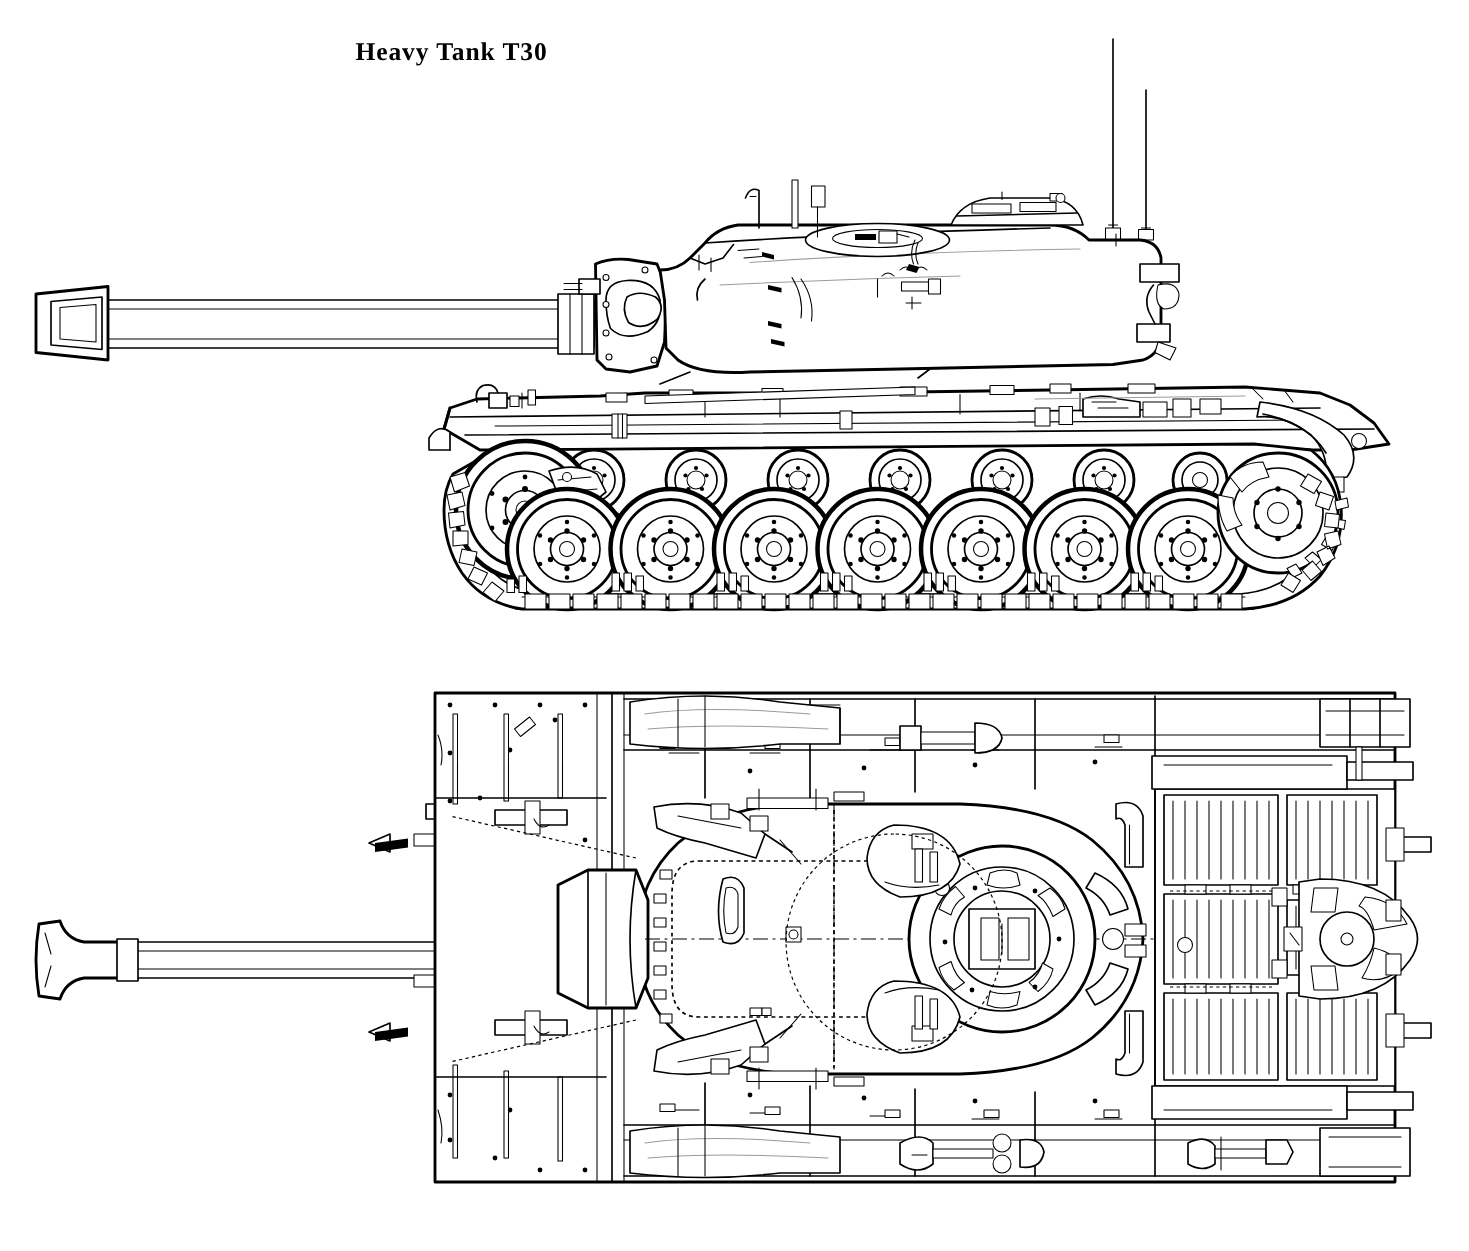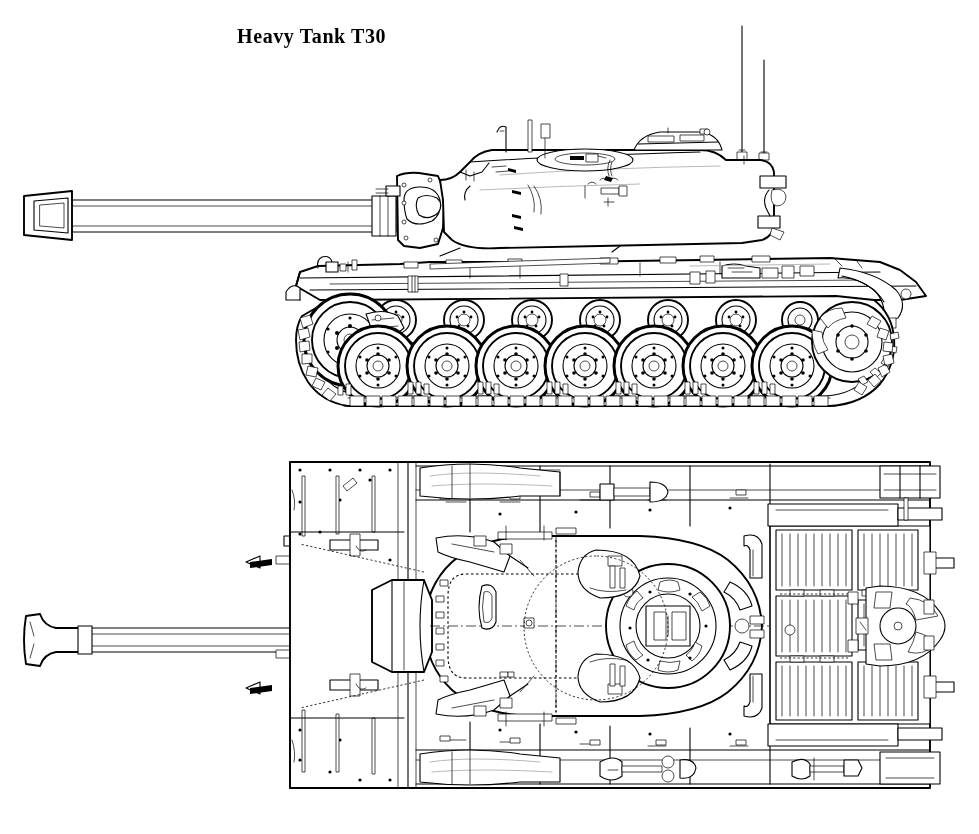--- a/index.html
+++ b/index.html
@@ -21,21 +21,21 @@
     width: 979px;
     height: 834px;
     background: #ffffff;
   }
   #title {
     position: absolute;
     left: 237px;
     top: 25px;
     font-family: "Liberation Serif", serif;
     font-weight: bold;
-    font-size: 20px;
+    font-size: 17px;
     letter-spacing: 0.6px;
     color: #000000;
     white-space: nowrap;
     user-select: none;
   }
   svg { display: block; }
   .ln   { fill: none; stroke: #000; stroke-width: 1.1; stroke-linecap: round; stroke-linejoin: round; }
   .ln-t { fill: none; stroke: #000; stroke-width: 0.7; stroke-linecap: round; stroke-linejoin: round; }
   .ln-h { fill: none; stroke: #000; stroke-width: 1.9; stroke-linecap: round; stroke-linejoin: round; }
   .fw   { fill: #fff; stroke: #000; stroke-width: 1.1; stroke-linejoin: round; }

